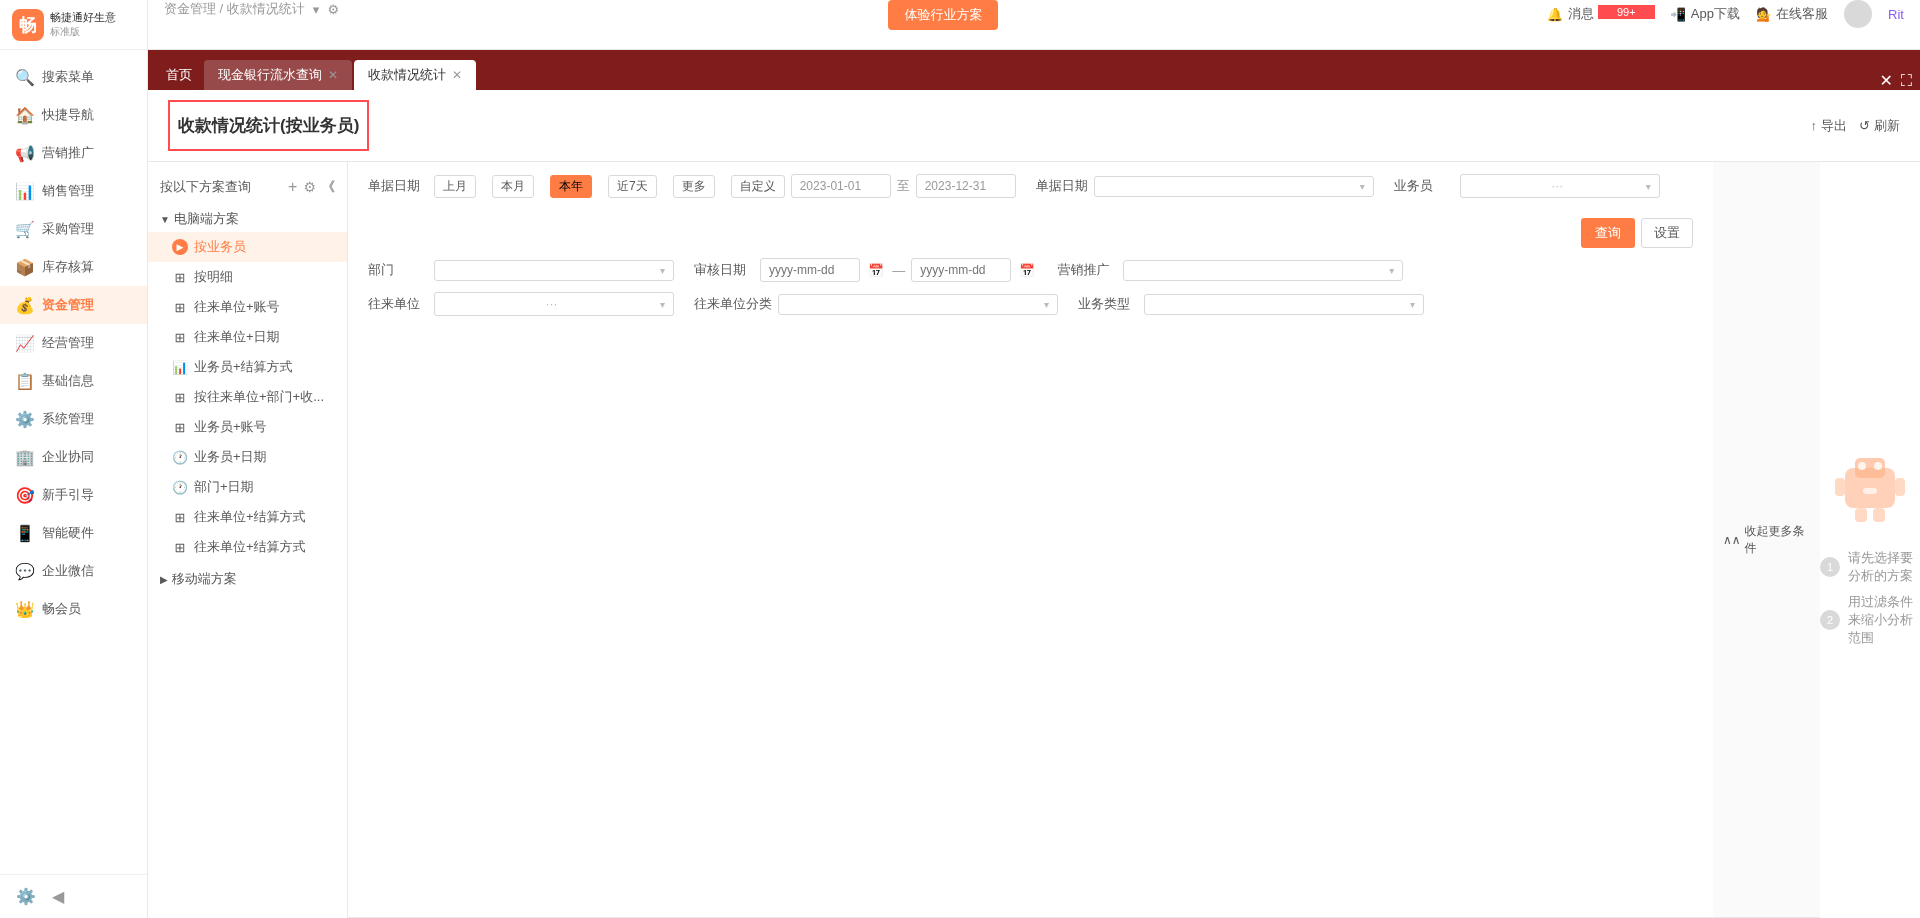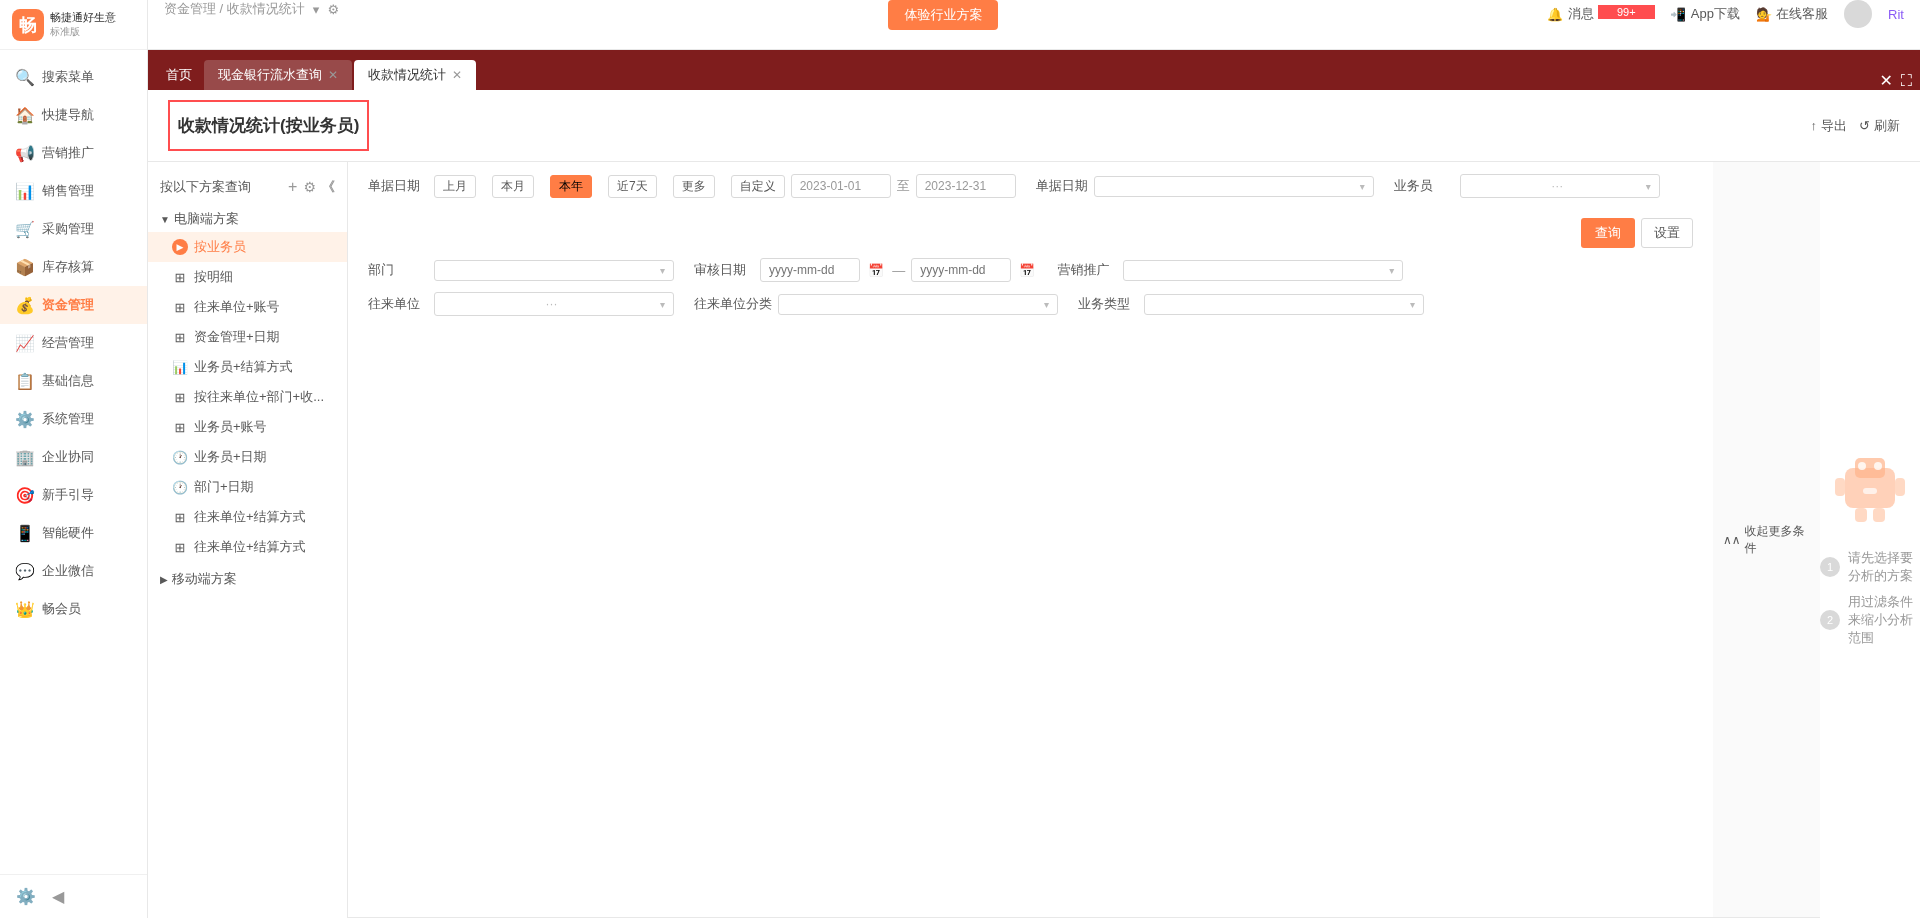--- a/index.html
+++ b/index.html
@@ -267,21 +267,21 @@
           <div class="scheme-item">
             <span class="item-icon">⊞</span>
             <span>按明细</span>
           </div>
           <div class="scheme-item">
             <span class="item-icon">⊞</span>
             <span>往来单位+账号</span>
           </div>
           <div class="scheme-item">
             <span class="item-icon">⊞</span>
-            <span>资金管理+日期</span>
+            <span>往来单位+日期</span>
           </div>
           <div class="scheme-item">
             <span class="item-icon">📊</span>
             <span>业务员+结算方式</span>
           </div>
           <div class="scheme-item">
             <span class="item-icon">⊞</span>
             <span>按往来单位+部门+收...</span>
           </div>
           <div class="scheme-item">

